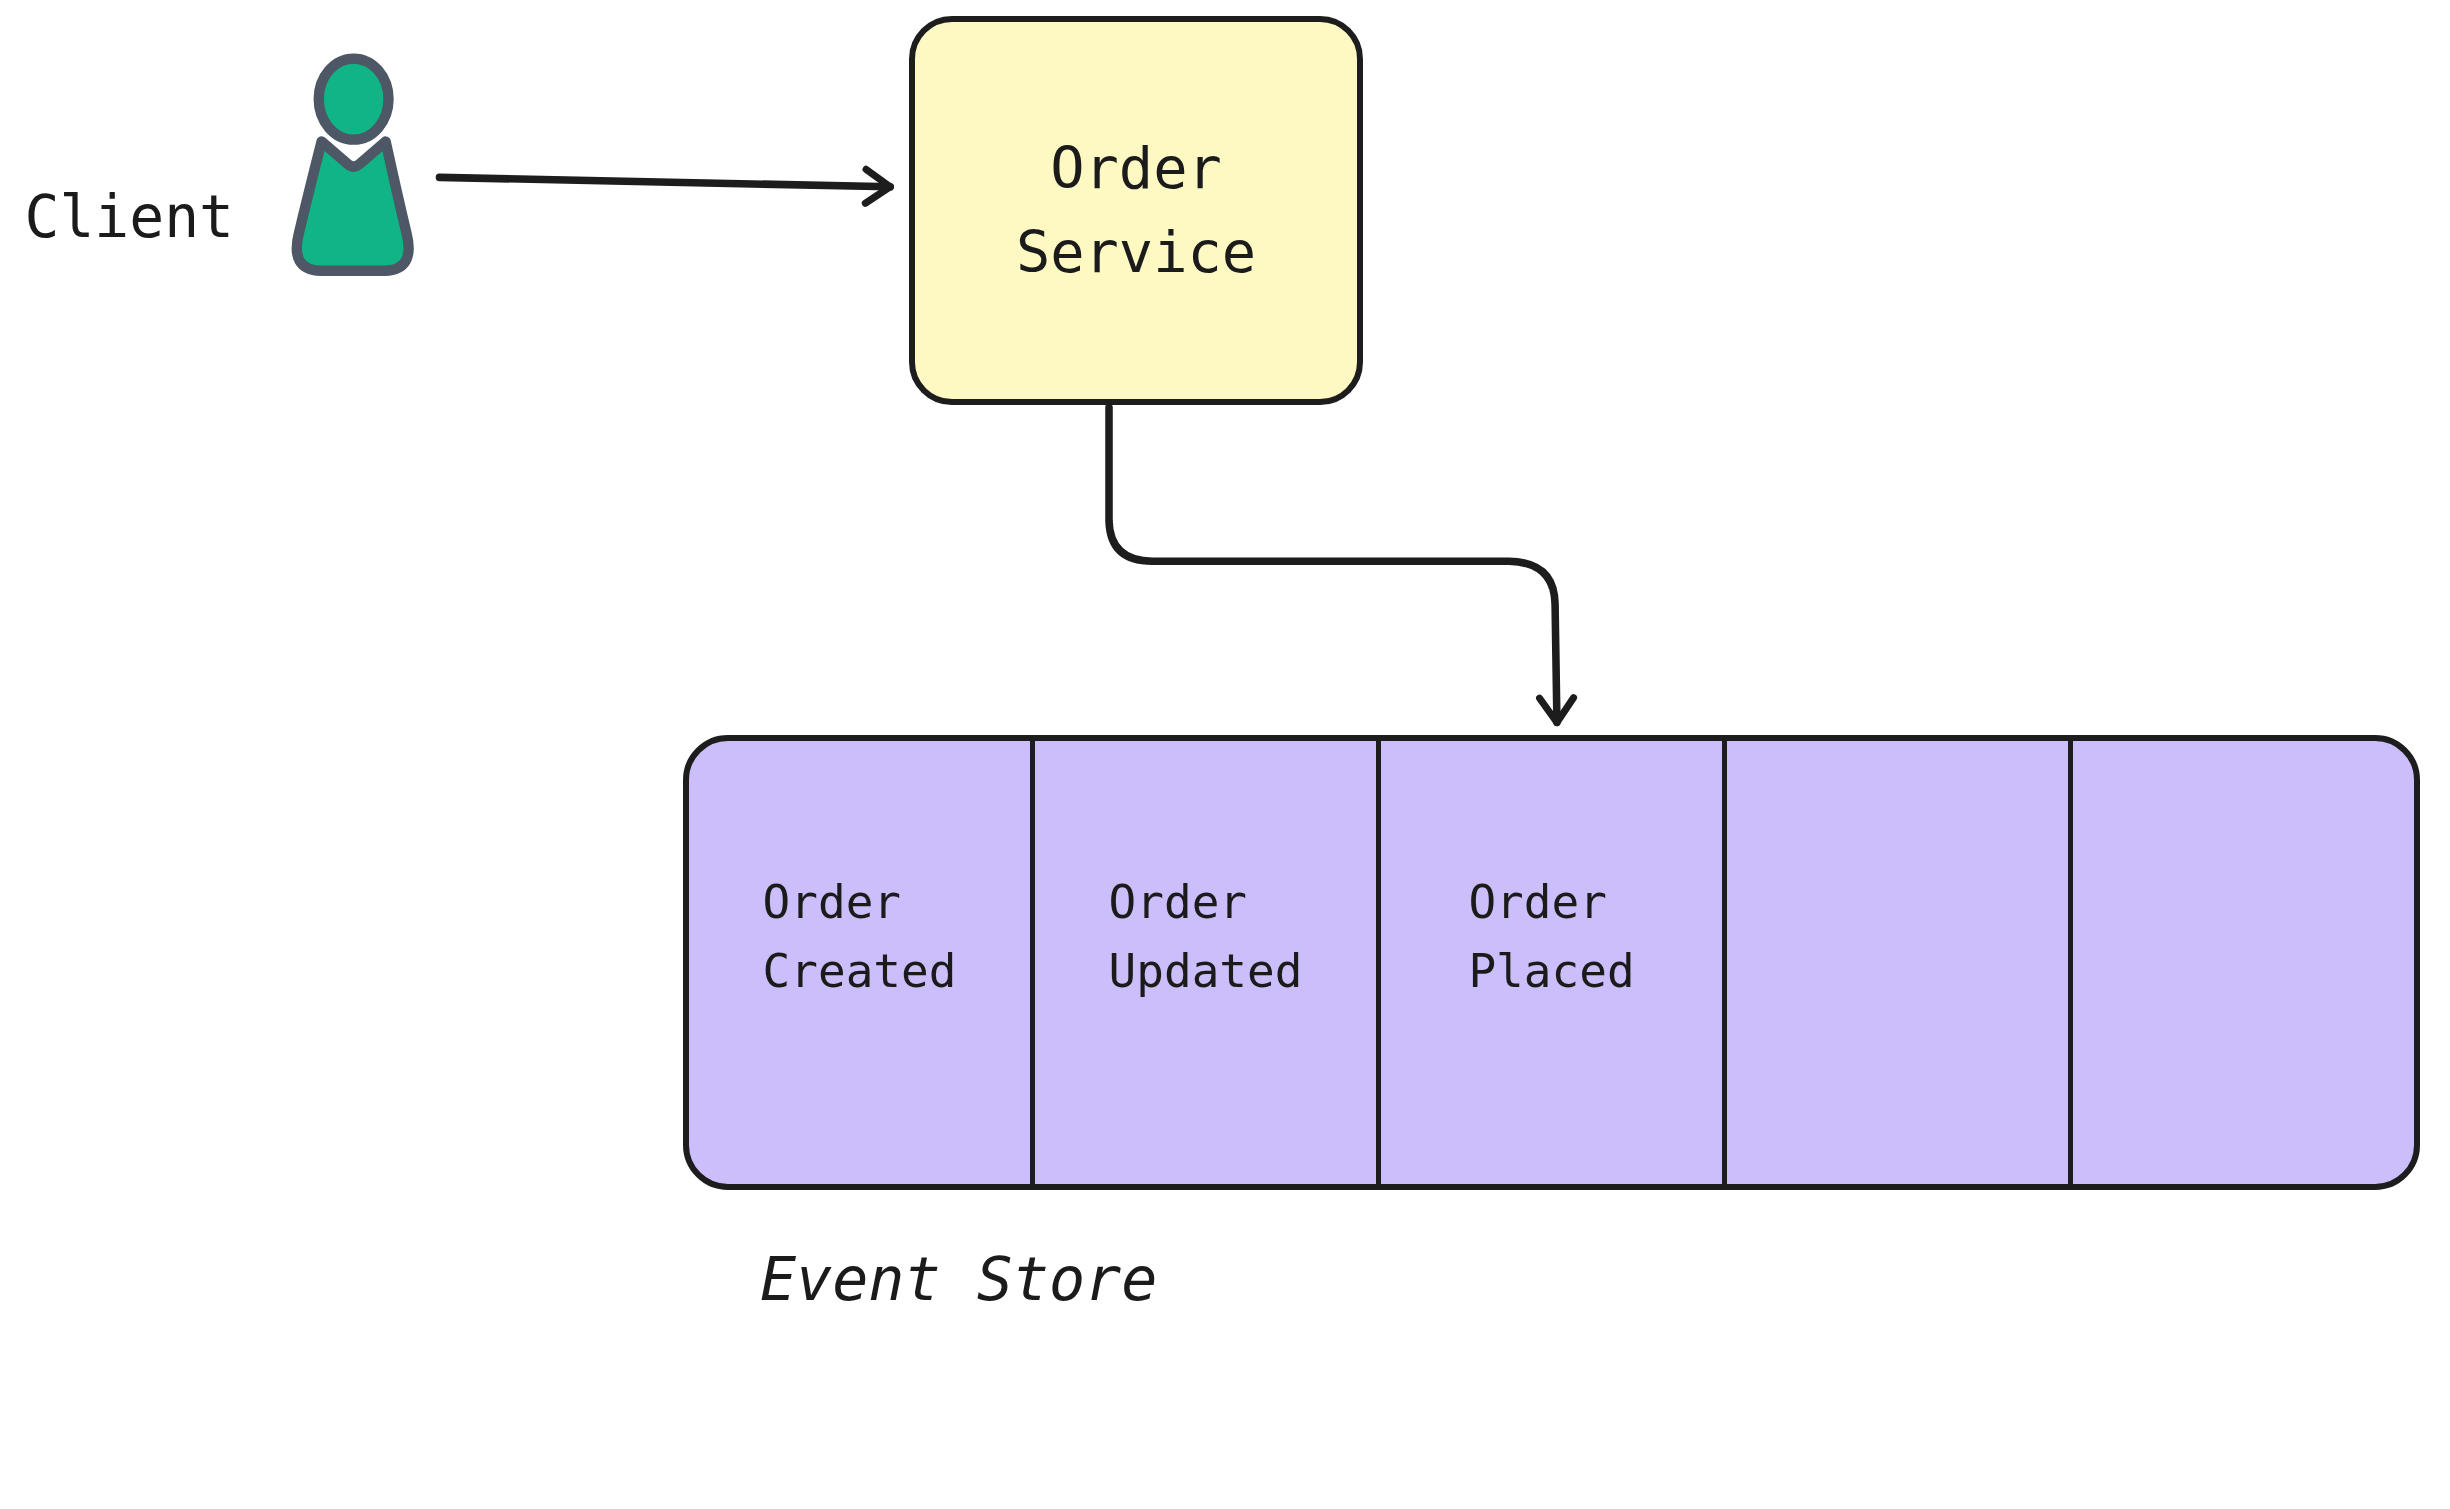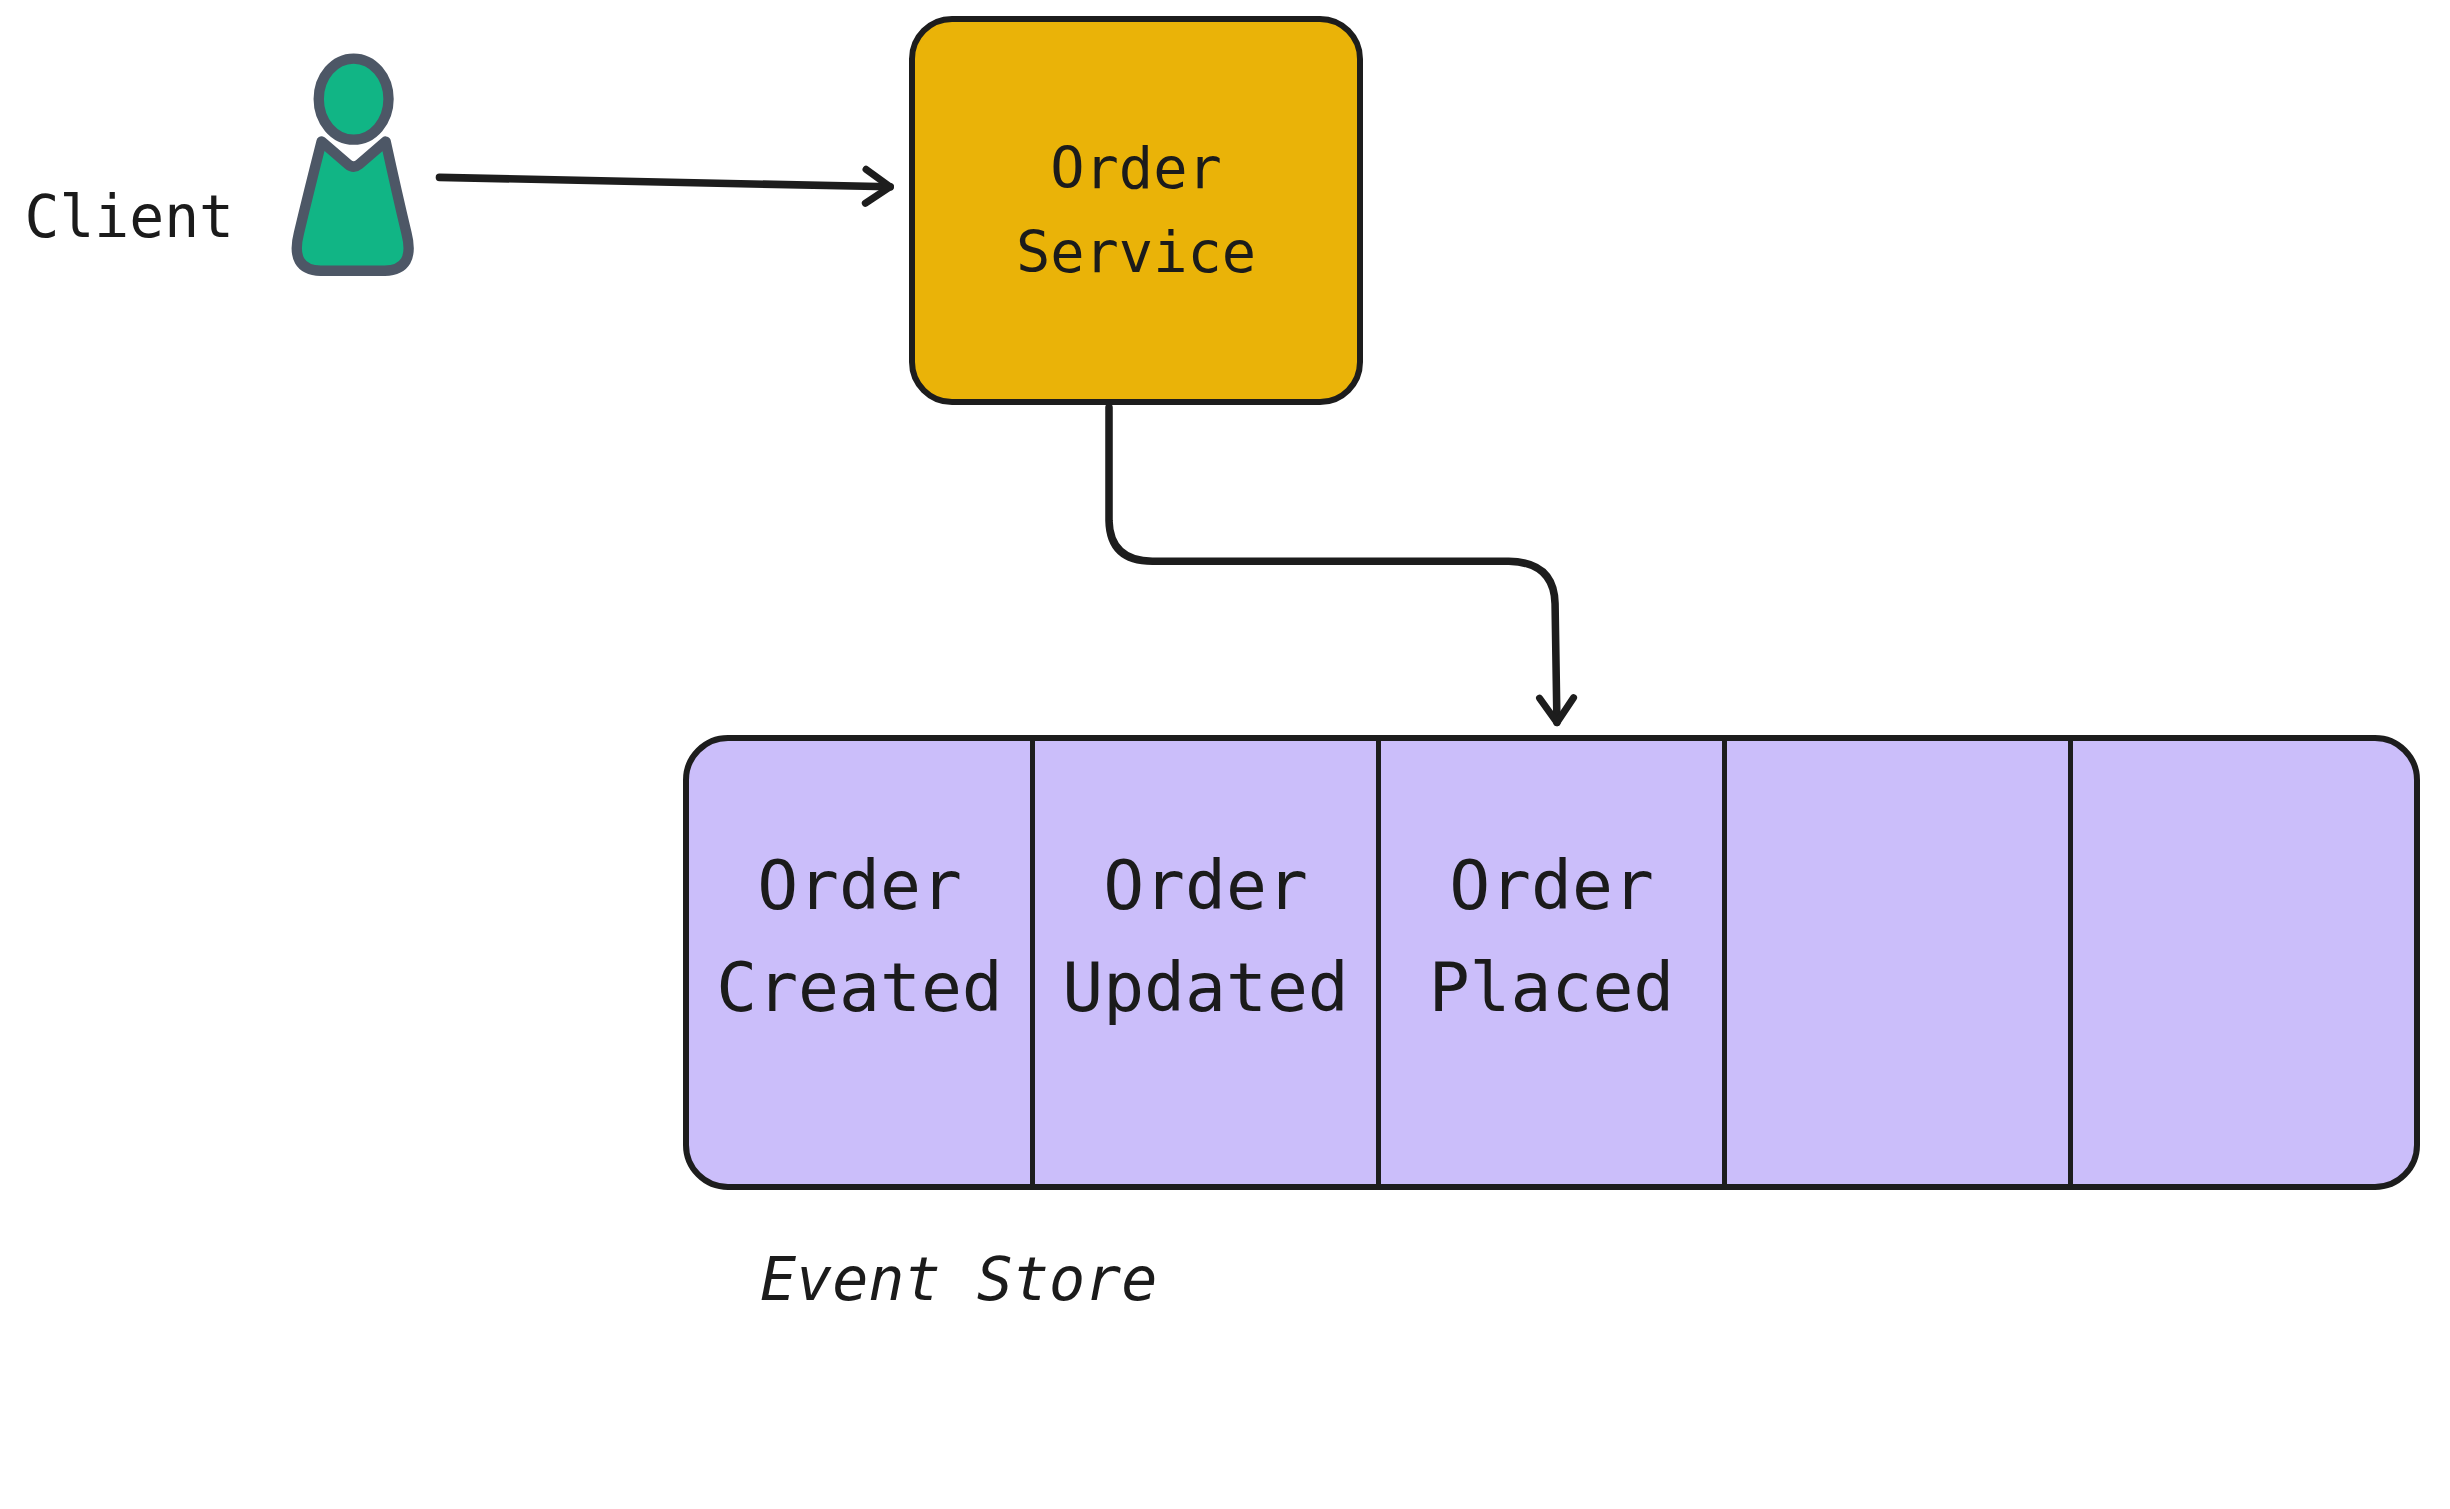--- a/index.html
+++ b/index.html
@@ -13,21 +13,21 @@
   }
   .canvas svg{position:absolute;left:0;top:0;}
   .label{position:absolute;white-space:nowrap;}
   .client-label{
     left:24.5px;top:157px;
     font-size:58px;line-height:58px;margin-top:31px;
   }
   .service-box{
     position:absolute;box-sizing:border-box;
     left:909px;top:16px;width:454px;height:389px;
-    background:#eab308;
+    background:#fef9c3;
     border:6.6px solid #1d1d1d;
     border-radius:43px;
     display:flex;align-items:center;justify-content:center;
   }
   .service-box .lbl{
     display:block;width:311px;
     text-align:center;
     font-size:57px;line-height:1.47;
   }
   .store{
@@ -40,22 +40,22 @@
     overflow:hidden;
   }
   .store .cell{
     flex:1;box-sizing:border-box;
     display:flex;align-items:center;justify-content:center;
     padding-bottom:52px;
   }
   .store .cell + .cell{border-left:5.7px solid #1d1d1d;}
   .cell .lbl{
     display:block;width:min-content;
-    text-align:center;white-space:normal;
-    font-size:68px;line-height:1.5;
+    text-align:left;white-space:normal;
+    font-size:46px;line-height:1.5;
   }
   .store-label{
     left:760px;top:1247px;
     font-size:60px;line-height:64px;font-style:italic;
   }
   .watermark{
     right:13.2px;top:1428px;
     font-size:51px;line-height:51px;
     color:#111111;
   }

